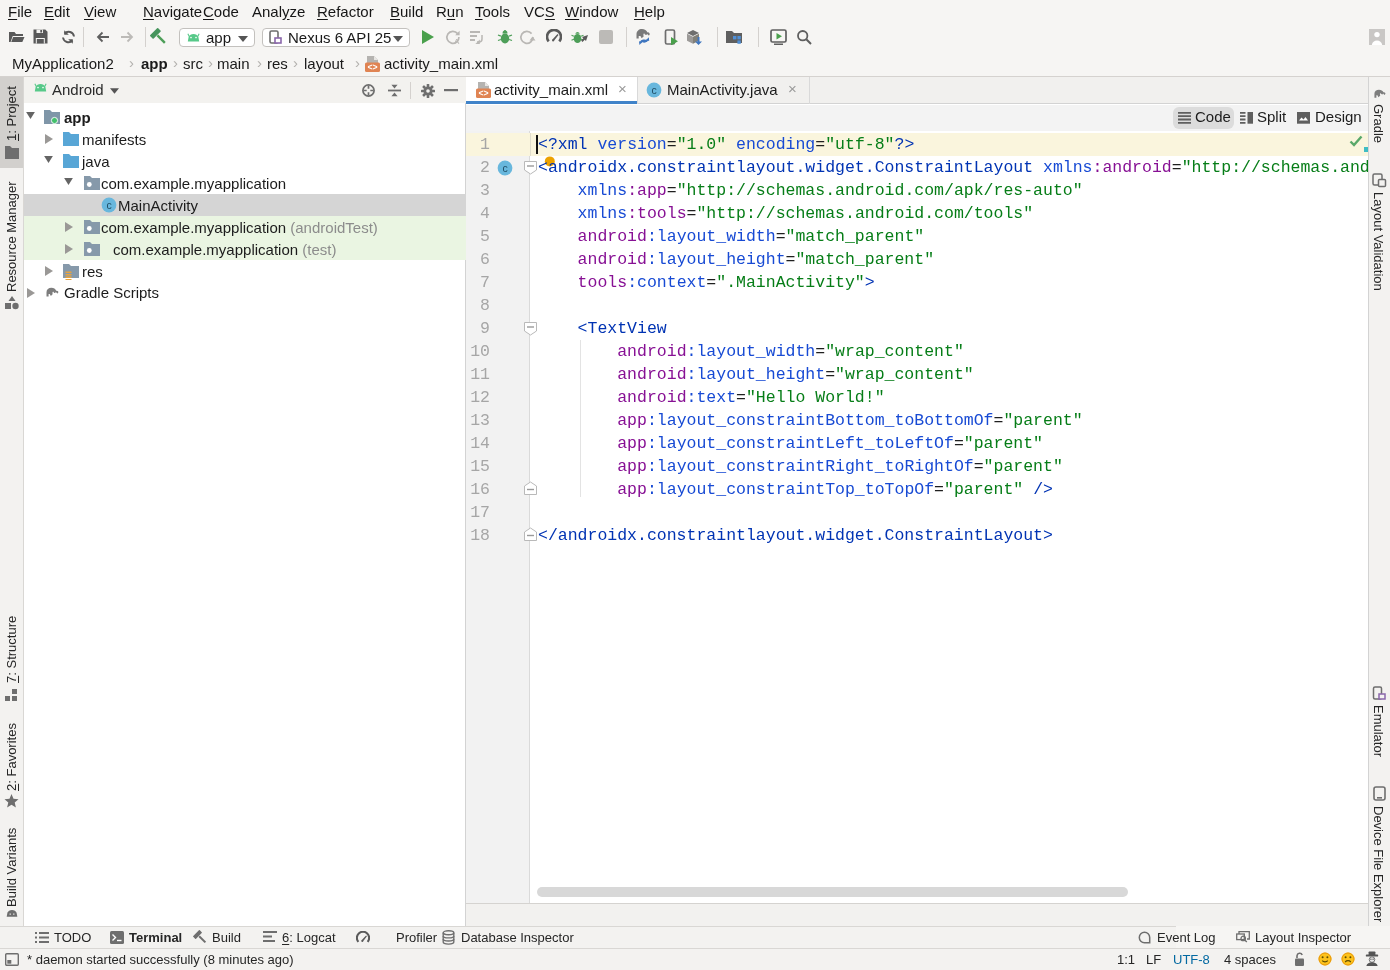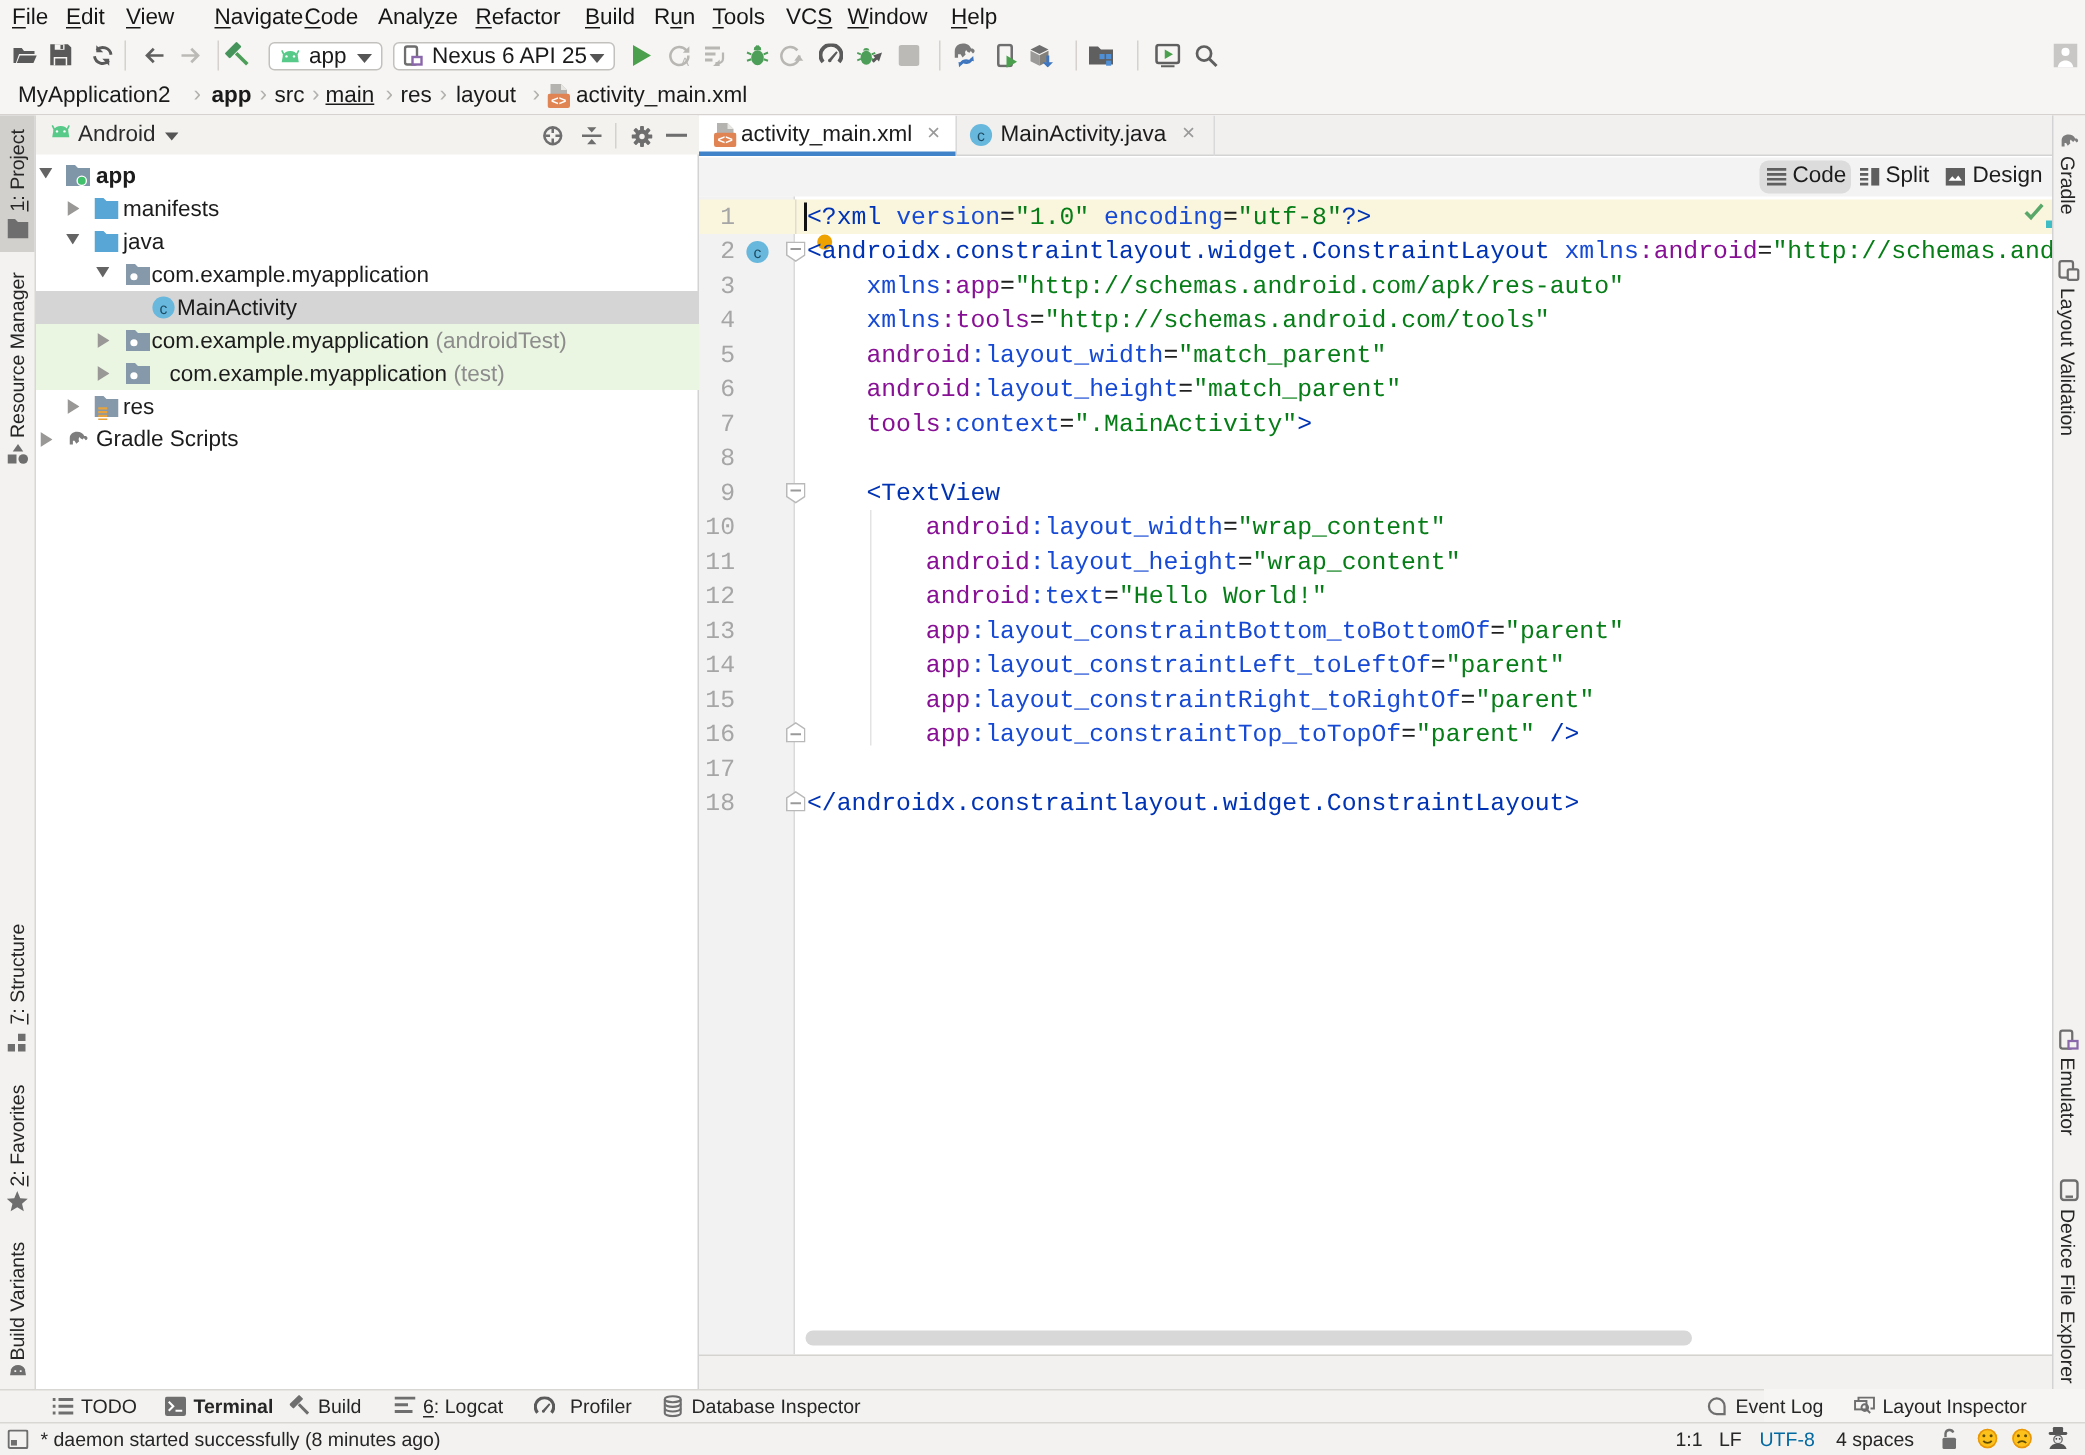--- a/index.html
+++ b/index.html
@@ -166,21 +166,21 @@
     </svg>
 </div>
 
 <div class="a" id="crumbs" style="left:0;top:52px;width:1390px;height:25px;border-bottom:1px solid #d5d2cf;font-size:15px;color:#1a1a1a;">
 <span class="a nw" style="left:12px;top:3px;font-weight:normal">MyApplication2</span>
 <span class="a nw" style="left:129px;top:2px;color:#b3b1ae">›</span>
 <span class="a nw" style="left:141px;top:3px;font-weight:bold">app</span>
 <span class="a nw" style="left:173px;top:2px;color:#b3b1ae">›</span>
 <span class="a nw" style="left:183px;top:3px;">src</span>
 <span class="a nw" style="left:208px;top:2px;color:#b3b1ae">›</span>
-<span class="a nw" style="left:217px;top:3px;text-decoration:underline;">main</span>
+<span class="a nw" style="left:217px;top:3px;">main</span>
 <span class="a nw" style="left:257px;top:2px;color:#b3b1ae">›</span>
 <span class="a nw" style="left:267px;top:3px;">res</span>
 <span class="a nw" style="left:293px;top:2px;color:#b3b1ae">›</span>
 <span class="a nw" style="left:304px;top:3px;">layout</span>
 <span class="a nw" style="left:355px;top:2px;color:#b3b1ae">›</span>
 <svg class="a" style="left:365px;top:4px" width="15" height="16" viewBox="0 0 15 16">
       <path fill="#b5b3b0" d="M2 0h7l4 4v3H2z"></path>
       <path fill="#e8e6e3" d="M9 0l4 4H9z"></path>
       <rect x="0" y="6.5" width="15" height="9.5" rx="1.5" fill="#e08453"></rect>
       <text x="7.5" y="14" font-size="8.5" font-weight="bold" fill="#fff" text-anchor="middle" font-family="Liberation Mono">&lt;&gt;</text>
@@ -497,21 +497,21 @@
         <rect x="0" y="0" width="14" height="2"></rect>
         <rect x="0" y="4.5" width="9" height="2"></rect>
         <rect x="0" y="9" width="12" height="2"></rect>
       </g>
     </svg>
 <span class="a nw" style="left:282px;top:3px;"><u>6</u>: Logcat</span>
 <svg class="a" style="left:356px;top:4px" width="14" height="14" viewBox="0 0 16 16">
       <path fill="none" stroke="#5a5a5a" stroke-width="2.4" d="M2.7 12.4a7 7 0 1 1 10.6 0"></path>
       <path fill="#5a5a5a" d="M6.9 10.1l4.6-5 1 .9-4.1 5.3a1.2 1.2 0 1 1-1.5-1.2z"></path>
     </svg>
-<span class="a nw" style="left:380px;top:3px;">Profiler</span>
+<span class="a nw" style="left:396px;top:3px;">Profiler</span>
 <svg class="a" style="left:442px;top:3px" width="13" height="15" viewBox="0 0 13 15">
       <g fill="none" stroke="#6e6e6e" stroke-width="1.4">
         <ellipse cx="6.5" cy="2.8" rx="5.3" ry="2"></ellipse>
         <path d="M1.2 2.8v3.1c0 1.1 2.4 2 5.3 2s5.3-.9 5.3-2V2.8"></path>
         <path d="M1.2 5.9V9c0 1.1 2.4 2 5.3 2s5.3-.9 5.3-2V5.9"></path>
         <path d="M1.2 9v3.1c0 1.1 2.4 2 5.3 2s5.3-.9 5.3-2V9"></path>
       </g>
     </svg>
 <span class="a nw" style="left:461px;top:3px;">Database Inspector</span>
 <svg class="a" style="left:1138px;top:4px" width="13" height="13" viewBox="0 0 13 13">

